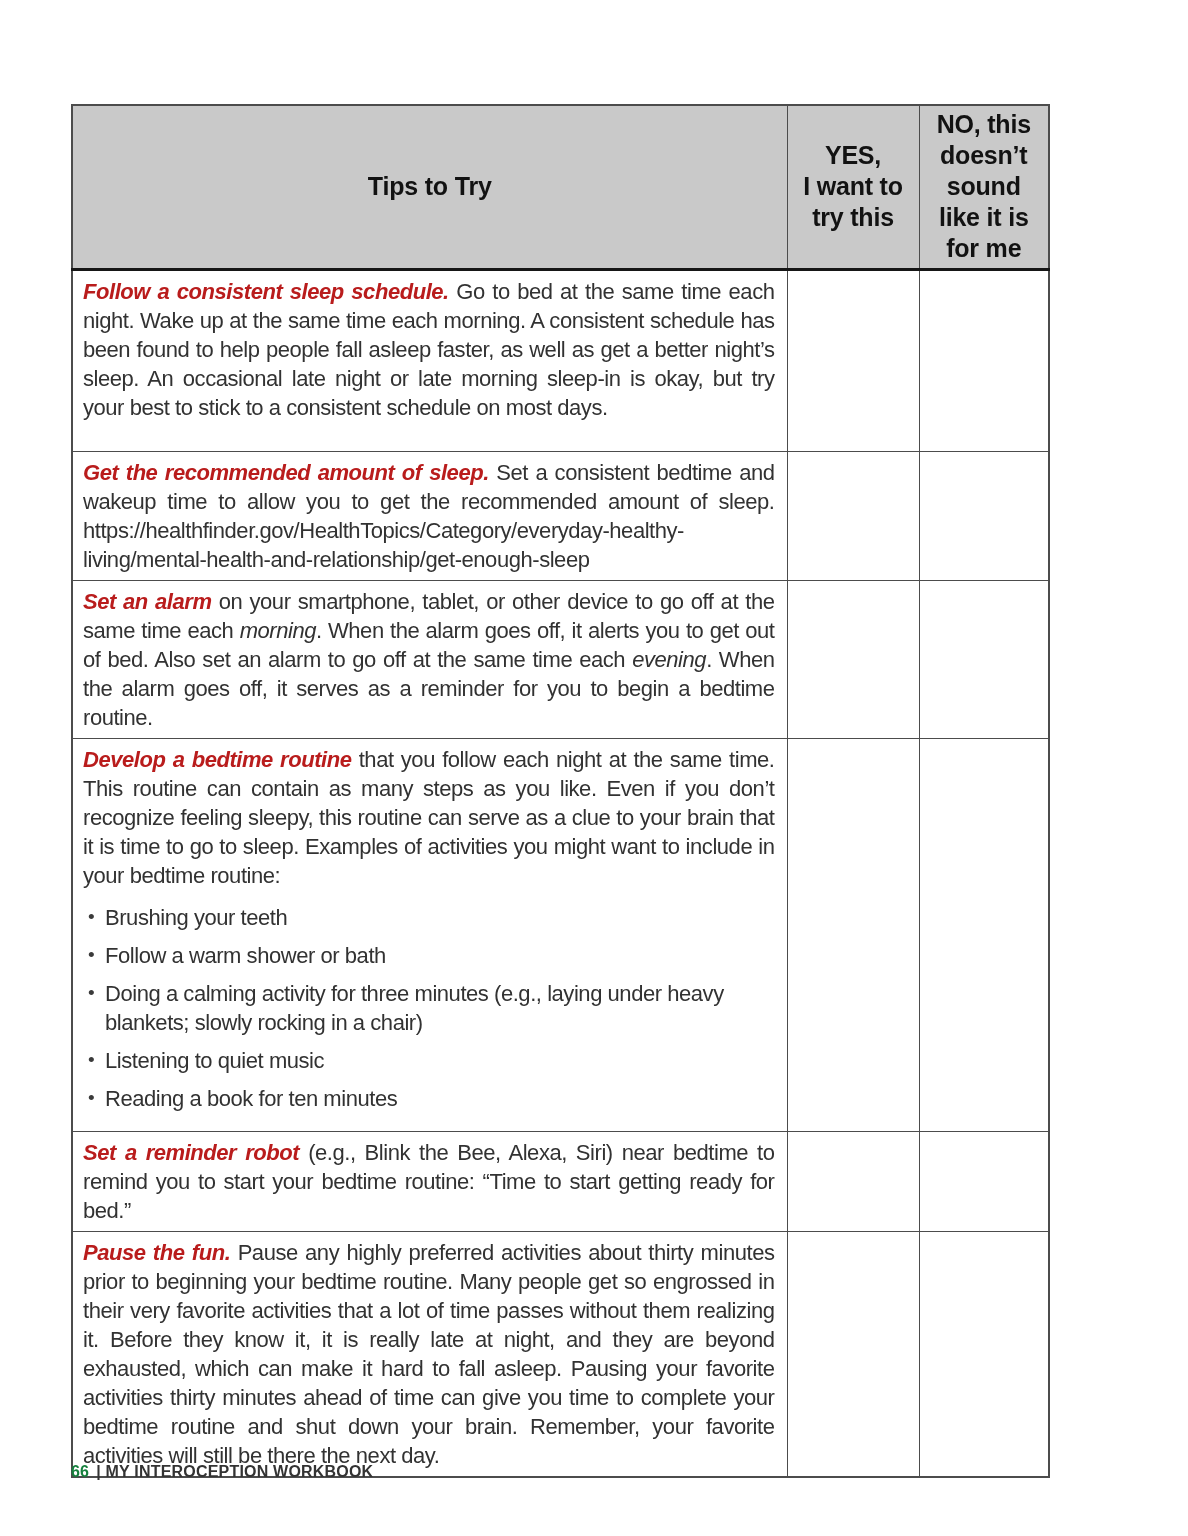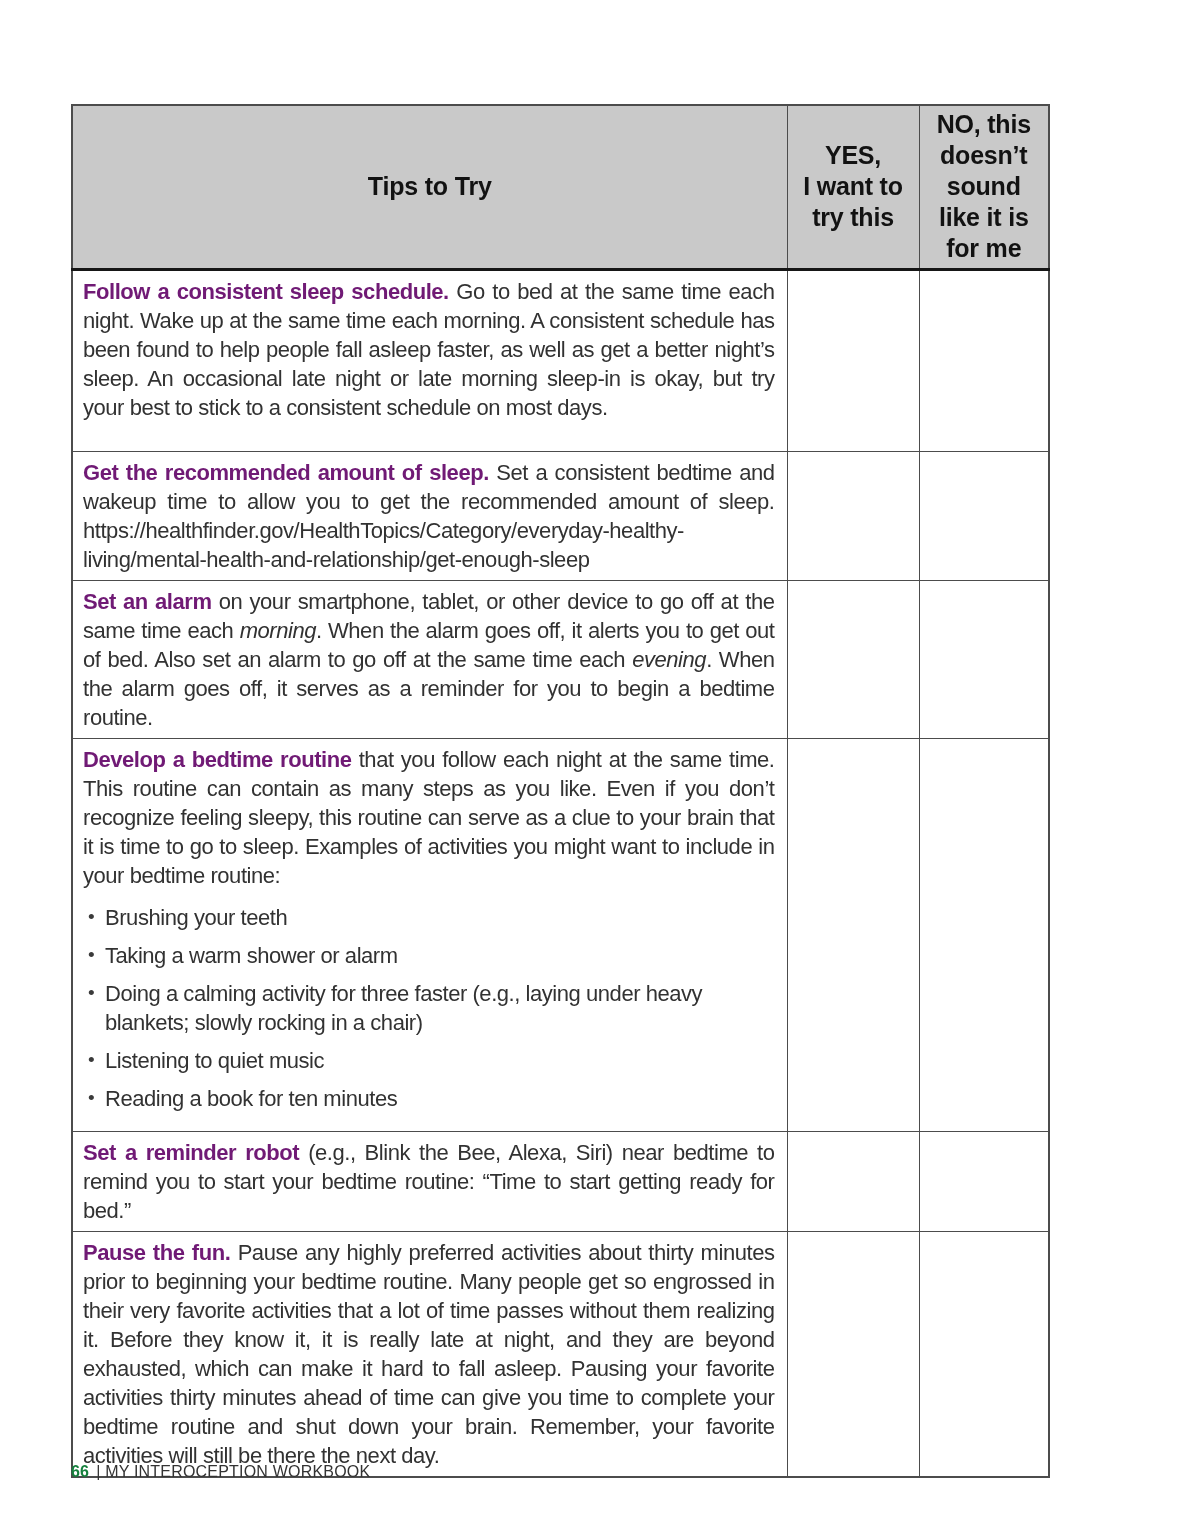--- a/index.html
+++ b/index.html
@@ -56,21 +56,22 @@
     letter-spacing: -0.45px;
     color: #323232;
   }
   .tip-para {
     margin: 0;
     text-align: justify;
     overflow-wrap: break-word;
   }
   .tip-para .b {
     font-weight: 700;
-    color: #701a75;
+    color: #b91c1c;
+    font-style: italic;
   }
   .tip-para .i {
     font-style: italic;
   }
   ul.bullets {
     margin: 13px 0 2px 0;
     padding: 0;
     list-style: none;
   }
   ul.bullets li {
@@ -104,21 +105,21 @@
     letter-spacing: 0.2px;
     color: #2b2b2b;
     white-space: nowrap;
   }
   .footer .pagenum {
     font-weight: 700;
     color: #15803d;
     margin-right: 7px;
   }
   .footer .booktitle {
-    font-weight: 400;
+    font-weight: 700;
     color: #333333;
   }
 </style>
 </head>
 <body>
 
 <div class="page">
 
   <table class="tips-table">
     <colgroup>
@@ -159,22 +160,22 @@
             <p class="tip-para"><span class="b">Set an alarm</span><span> on your smartphone, tablet, or other device to go off at the same time each </span><span class="i">morning</span><span>. When the alarm goes off, it alerts you to get out of bed. Also set an alarm to go off at the same time each </span><span class="i">evening</span><span>. When the alarm goes off, it serves as a reminder for you to begin a bedtime routine.</span></p>
           </td>
           <td class="check-cell"></td>
           <td class="check-cell"></td>
         </tr>
         <tr>
           <td class="tip-cell">
             <p class="tip-para"><span class="b">Develop a bedtime routine</span><span> that you follow each night at the same time. This routine can contain as many steps as you like. Even if you don’t recognize feeling sleepy, this routine can serve as a clue to your brain that it is time to go to sleep. Examples of activities you might want to include in your bedtime routine:</span></p>
             <ul class="bullets">
               <li>Brushing your teeth</li>
-              <li>Taking a warm shower or alarm</li>
-              <li>Doing a calming activity for three faster (e.g., laying under heavy blankets; slowly rocking in a chair)</li>
+              <li>Follow a warm shower or bath</li>
+              <li>Doing a calming activity for three minutes (e.g., laying under heavy blankets; slowly rocking in a chair)</li>
               <li>Listening to quiet music</li>
               <li>Reading a book for ten minutes</li>
             </ul>
           </td>
           <td class="check-cell"></td>
           <td class="check-cell"></td>
         </tr>
         <tr>
           <td class="tip-cell">
             <p class="tip-para"><span class="b">Set a reminder robot</span><span> (e.g., Blink the Bee, Alexa, Siri) near bedtime to remind you to start your bedtime routine: “Time to start getting ready for bed.”</span></p>

